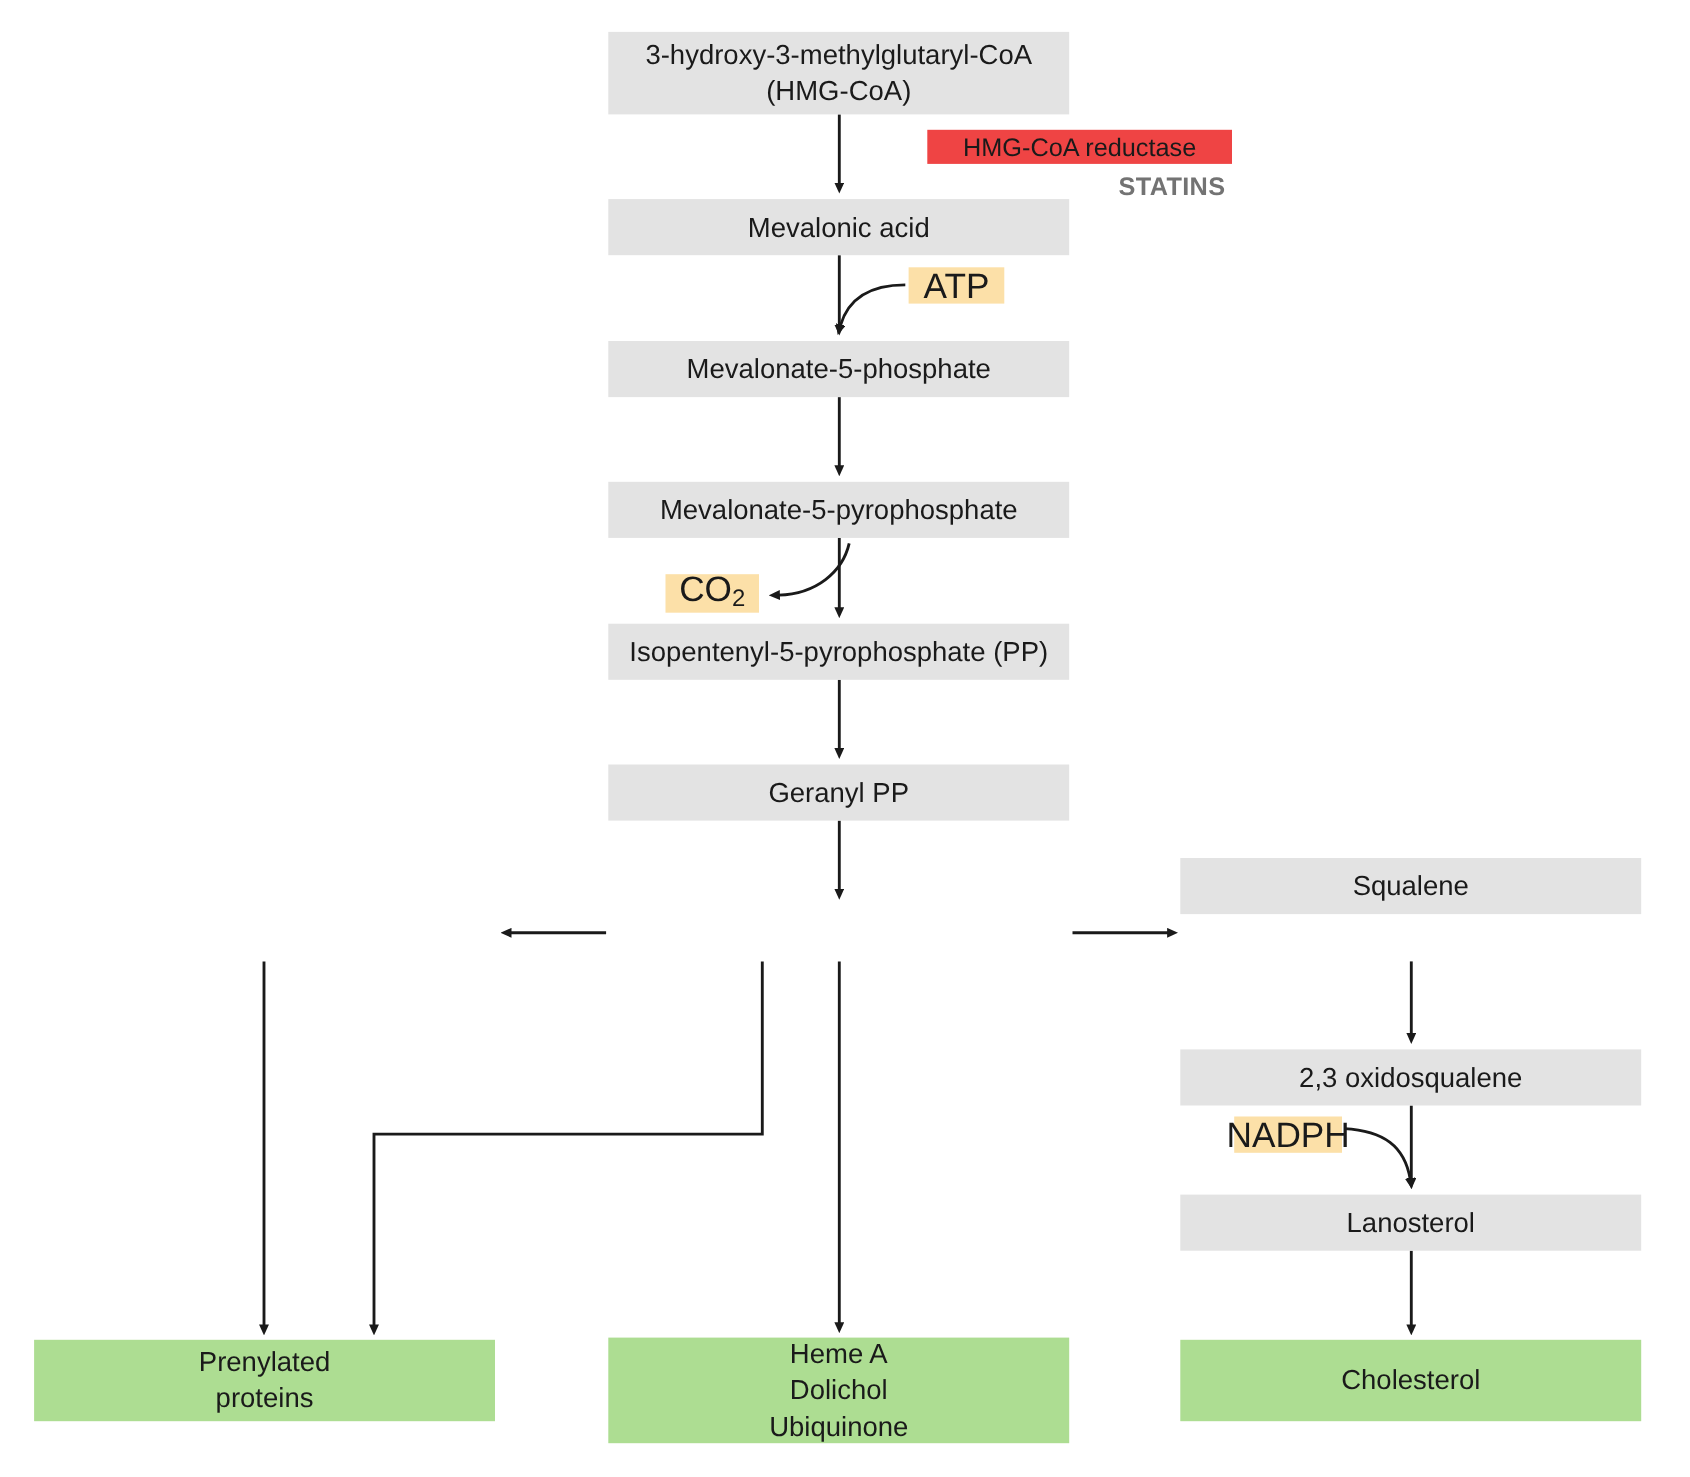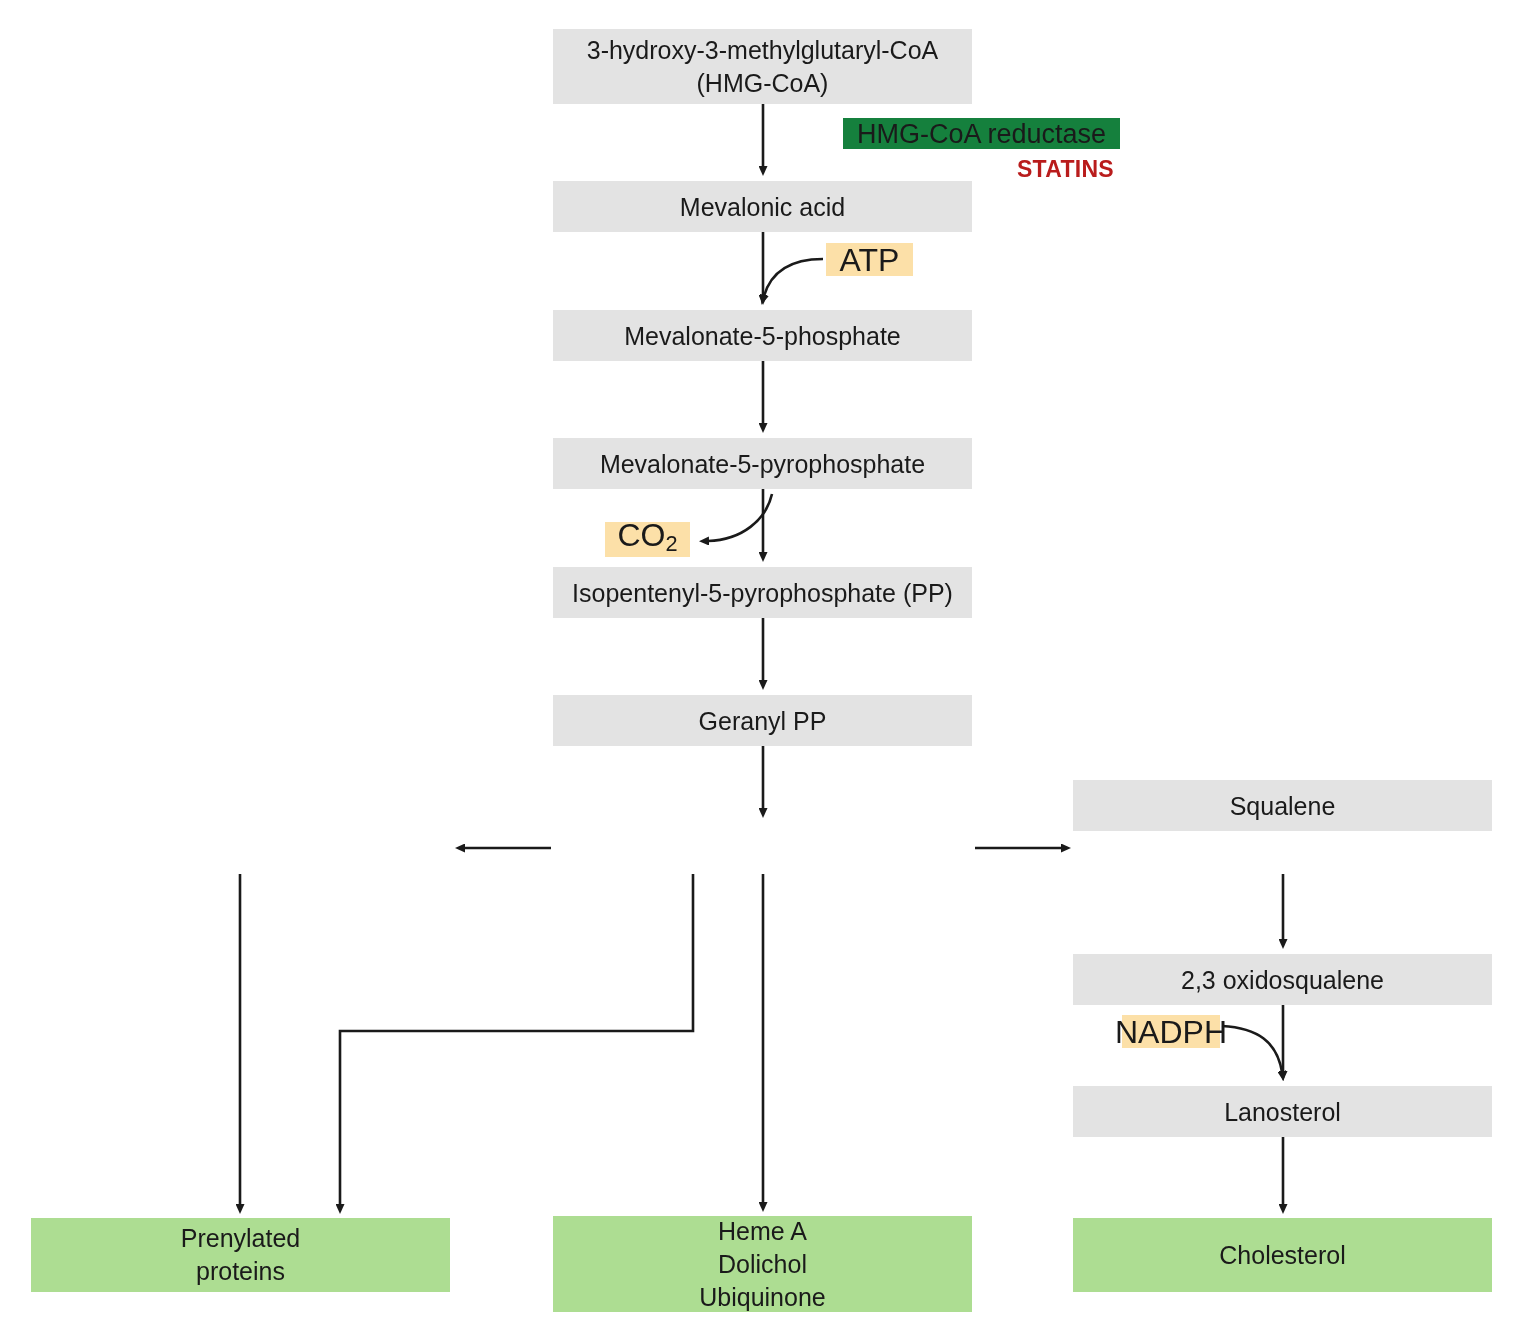--- a/index.html
+++ b/index.html
@@ -33,27 +33,27 @@
     padding: 0 6px;
   }
   .metabolite { background: #e3e3e3; }
   .product    { background: #addd92; }
   .cofactor {
     background: #fce0a8;
     font-size: 32px;
     line-height: 30px;
   }
   .enzyme {
-    background: #15803d;
-    font-size: 27px;
+    background: #ef4444;
+    font-size: 23px;
     line-height: 30px;
   }
   .drug {
     background: transparent;
-    color: #b91c1c;
+    color: #737373;
     font-weight: bold;
     font-size: 23px;
     letter-spacing: 0.3px;
   }
   .two-line { line-height: 33px; }
   sub { font-size: 0.68em; vertical-align: -0.22em; }
   svg.wires {
     position: absolute;
     left: 0; top: 0;
     width: 1536px;

